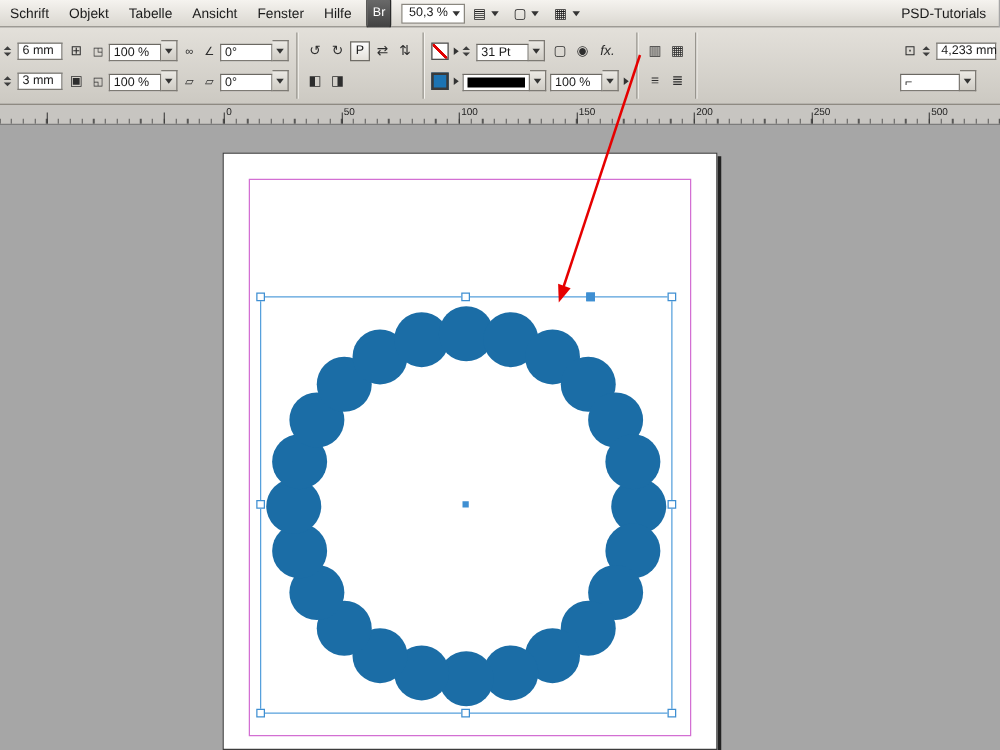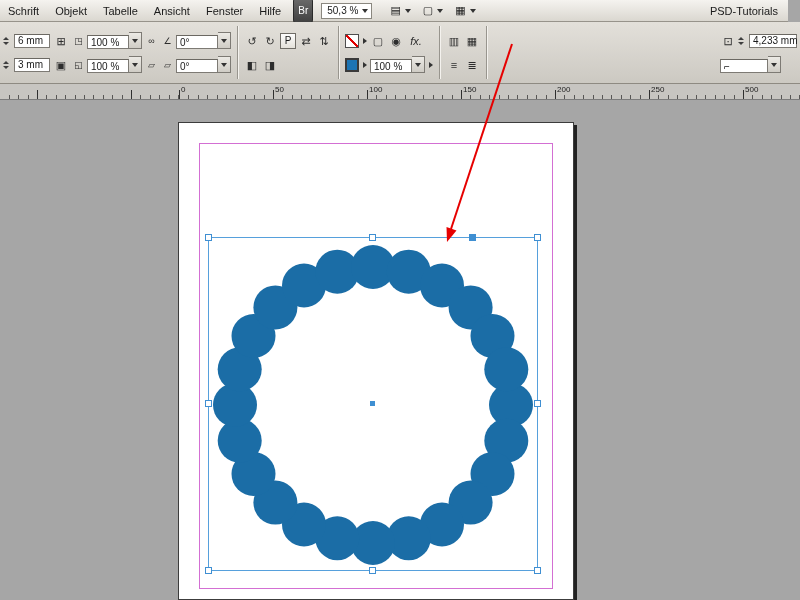--- a/index.html
+++ b/index.html
@@ -7,34 +7,34 @@
   body {
     position: relative;
     font-family: "Liberation Sans", sans-serif;
     background: #a6a6a6;
     overflow: hidden;
     color: #1a1a1a;
   }
 
   
   .menubar {
-    position:absolute; top:0; left:0; right:12px; height:22px;
+    position:absolute; top:0; left:0; right:1px; height:22px;
     background: linear-gradient(#f5f3ef, #dad7d0);
     border-bottom: 1px solid #97938b;
     display:flex; align-items:center; font-size:11px;
   }
   .menu-item { padding:0 8px; height:100%; display:flex; align-items:center; cursor:default; }
   .br-btn {
     background: linear-gradient(#707070,#3c3c3c); color:#fff;
     font-size:10px; font-weight:normal; border:1px solid #2a2a2a; border-radius:6px;
     padding:9px 4px; margin:0 8px 0 4px;
   }
   .zoom-combo {
     display:flex; align-items:center; background:#fff; border:1px solid #8a877f;
-    height:16px; font-size:10px; padding:0 3px 0 5px; margin-right:12px;
+    height:16px; font-size:10px; padding:0 3px 0 5px; margin-right:0;
   }
   .mb-iconbtn { display:flex; align-items:center; height:18px; padding:0 4px; margin:0 2px; }
   .mb-iconbtn .glyph { font-size:11px; }
   .brand { margin-left:auto; padding-right:10px; font-size:11px; }
 
   .caret-dn { width:0; height:0; border-left:3px solid transparent; border-right:3px solid transparent; border-top:4px solid #333; margin-left:4px; }
   .caret-rt { width:0; height:0; border-top:3px solid transparent; border-bottom:3px solid transparent; border-left:4px solid #333; margin-left:2px; }
 
   
   .toolbar {
@@ -261,20 +261,46 @@
     <div class="trow">
       <span class="swatch none-swatch"></span>
       <span class="caret-rt"></span>
     </div>
     <div class="trow">
       <span class="swatch fill-swatch"></span>
       <span class="caret-rt"></span>
     </div>
   </div>
 
+  <div class="tcol">
+    <div class="trow">
+      <span class="spin">
+          <i class="up"></i>
+          <i class="dn"></i>
+        </span>
+      <span class="combo">
+        <span class="fld w40">
+            <span>31 Pt</span>
+          </span>
+        <span class="dd">
+            <span class="caret-dn" style="margin:0"></span>
+          </span>
+      </span>
+    </div>
+    <div class="trow">
+      <span class="combo">
+        <span class="fld">
+            <span class="stroke-preview"></span>
+          </span>
+        <span class="dd">
+            <span class="caret-dn" style="margin:0"></span>
+          </span>
+      </span>
+    </div>
+  </div>
 
   <div class="tcol">
     <div class="trow">
       <span class="icon">▢</span>
       <span class="icon">◉</span>
       <span class="icon" style="width:20px;font-style:italic">fx.</span>
     </div>
     <div class="trow">
       <span class="combo">
         <span class="fld w40">

